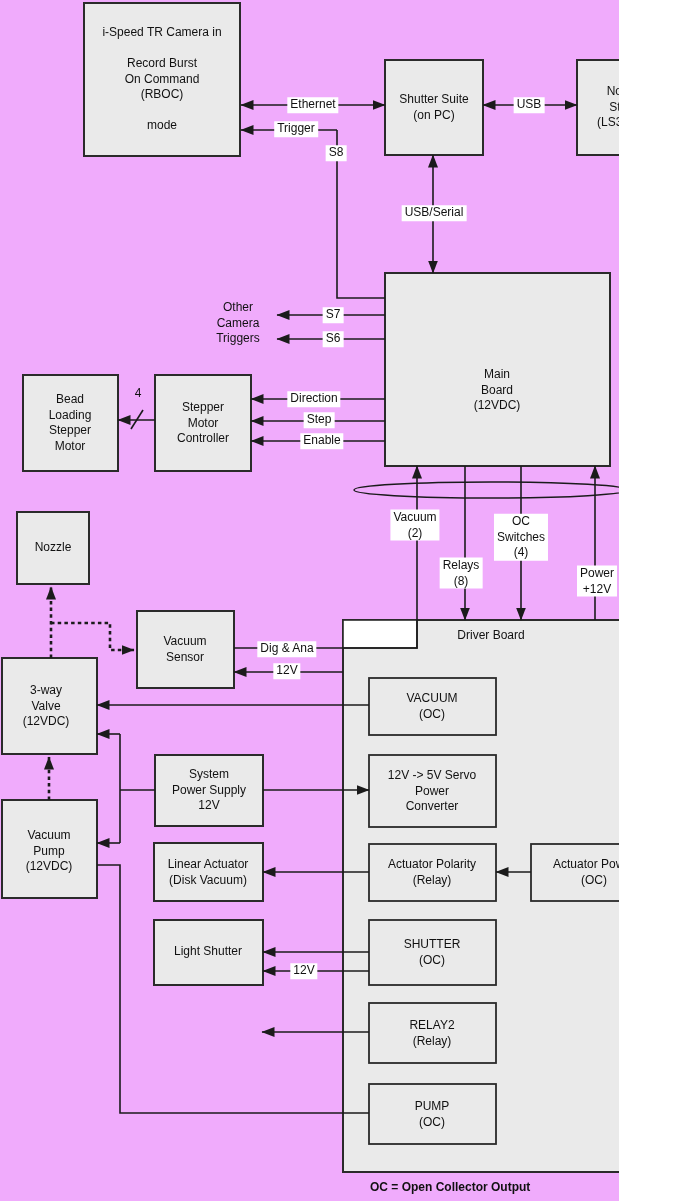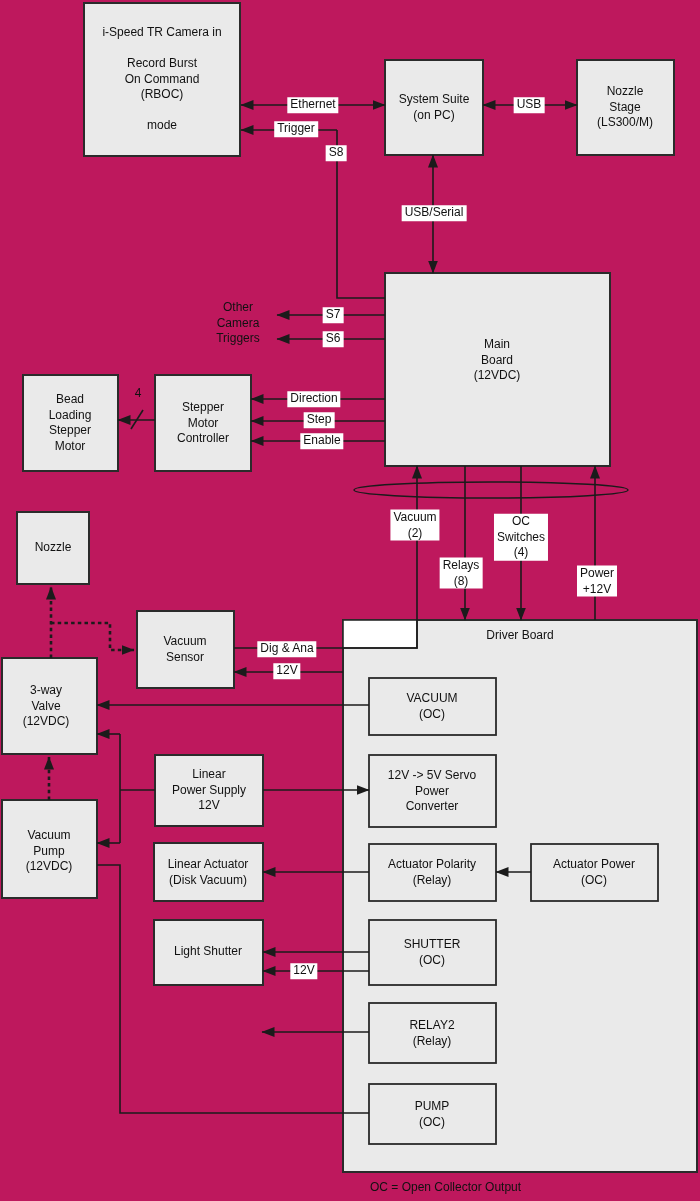--- a/index.html
+++ b/index.html
@@ -1,27 +1,27 @@
 <!DOCTYPE html>
 <html><head>
 <meta charset="utf-8">
 <style>
   html,body{margin:0;padding:0;background:#ffffff;}
   #stage{
-    position:relative;width:700px;height:1201px;background:#be185d;
+    position:relative;width:619px;height:1201px;background:#f0abfc;
     font-family:"Liberation Sans", sans-serif;color:#111;overflow:hidden;
   }
   #connector-layer{position:absolute;left:0;top:0;width:700px;height:1201px;}
   .txt{
     position:absolute;transform:translate(-50%,-50%);
     text-align:center;white-space:pre-line;font-size:12px;line-height:15.5px;
     color:#111;width:max-content;max-width:150px;
   }
   .bg{background:#ffffff;padding:0 3px;}
-  .foot{transform:translate(0,-50%);max-width:none;}
+  .foot{transform:translate(0,-50%);max-width:none;font-weight:bold;}
 </style>
 </head>
 <body>
 
 <div id="stage">
 
   <svg id="connector-layer" viewBox="0 0 700 1201" xmlns="http://www.w3.org/2000/svg">
     <defs>
       <marker id="ah" markerUnits="userSpaceOnUse" markerWidth="14" markerHeight="10" refX="12.5" refY="5" orient="auto">
         <path d="M0,0 L13,5 L0,10 Z" fill="#1b1b1b"></path>
@@ -96,51 +96,51 @@
     </g>
   </svg>
 
   <div class="txt" style="left:162px;top:79px">i-Speed TR Camera in
 
 Record Burst
 On Command
 (RBOC)
 
 mode</div>
-  <div class="txt" style="left:434px;top:107px">System Suite
+  <div class="txt" style="left:434px;top:107px">Shutter Suite
 (on PC)</div>
   <div class="txt" style="left:625px;top:107px">Nozzle
 Stage
 (LS300/M)</div>
-  <div class="txt" style="left:497px;top:360px">Main
+  <div class="txt" style="left:497px;top:390px">Main
 Board
 (12VDC)</div>
   <div class="txt" style="left:70px;top:423px">Bead
 Loading
 Stepper
 Motor</div>
   <div class="txt" style="left:203px;top:423px">Stepper
 Motor
 Controller</div>
   <div class="txt" style="left:53px;top:548px">Nozzle</div>
   <div class="txt" style="left:185px;top:649px">Vacuum
 Sensor</div>
   <div class="txt" style="left:46px;top:706px">3-way
 Valve
 (12VDC)</div>
   <div class="txt" style="left:49px;top:851px">Vacuum
 Pump
 (12VDC)</div>
-  <div class="txt" style="left:209px;top:790px">Linear
+  <div class="txt" style="left:209px;top:790px">System
 Power Supply
 12V</div>
   <div class="txt" style="left:208px;top:872px">Linear Actuator
 (Disk Vacuum)</div>
   <div class="txt" style="left:208px;top:952px">Light Shutter</div>
-  <div class="txt" style="left:520px;top:636px">Driver Board</div>
+  <div class="txt" style="left:491px;top:636px">Driver Board</div>
   <div class="txt" style="left:432px;top:706px">VACUUM
 (OC)</div>
   <div class="txt" style="left:432px;top:791px">12V -&gt; 5V Servo
 Power
 Converter</div>
   <div class="txt" style="left:432px;top:872px">Actuator Polarity
 (Relay)</div>
   <div class="txt" style="left:594px;top:872px">Actuator Power
 (OC)</div>
   <div class="txt" style="left:432px;top:952px">SHUTTER

